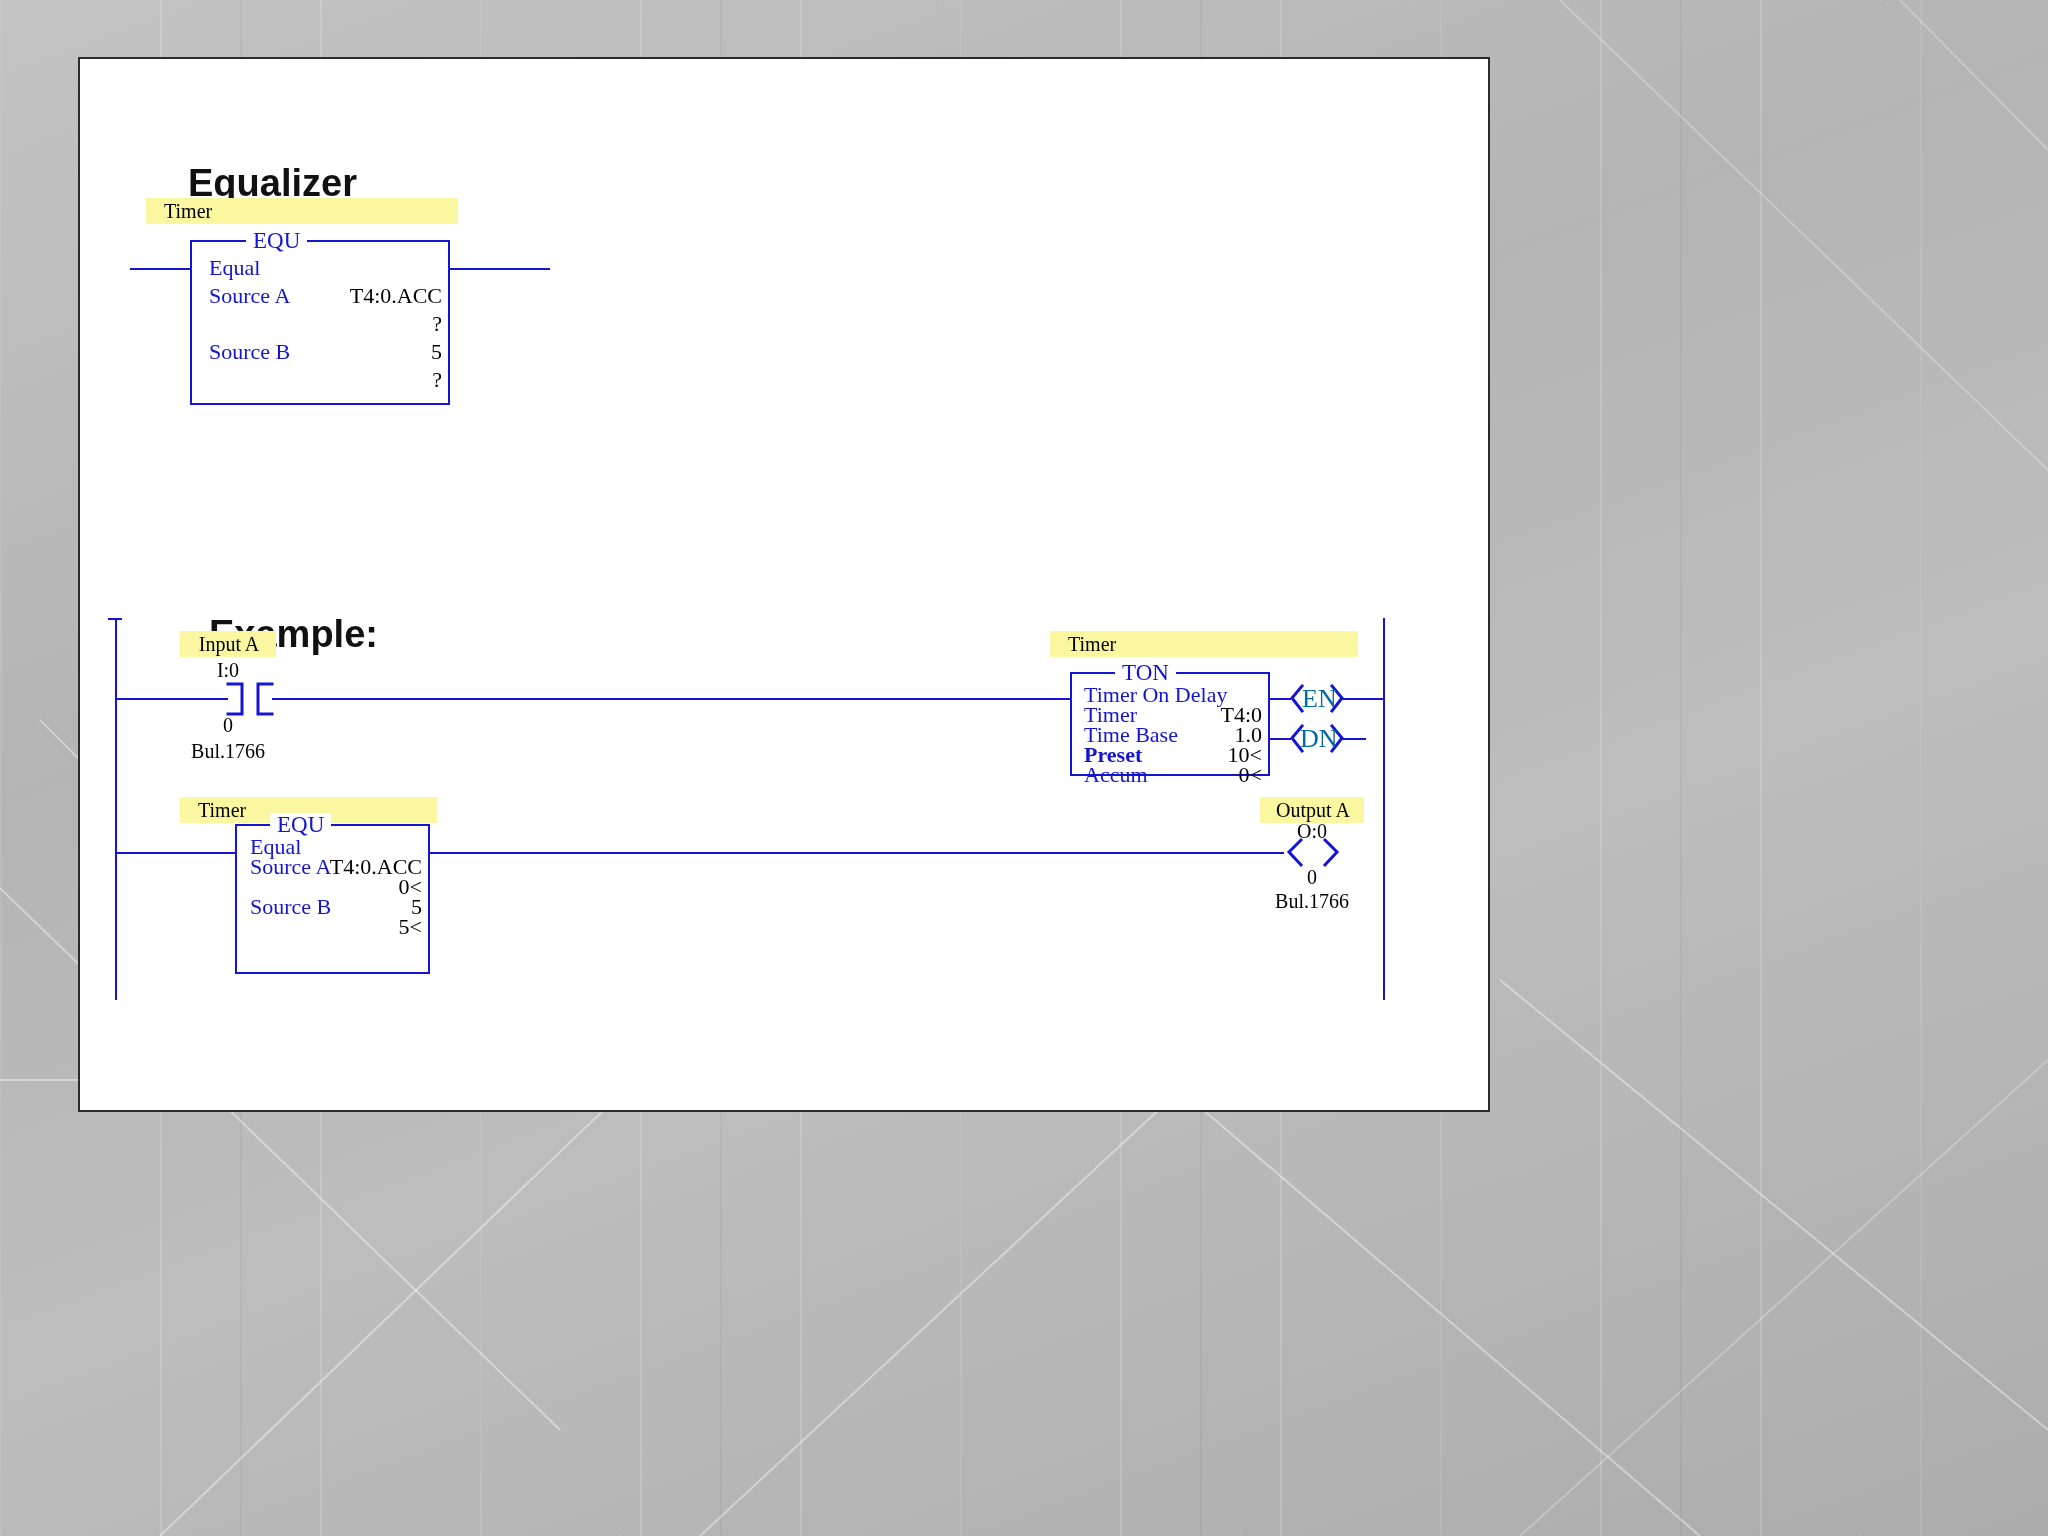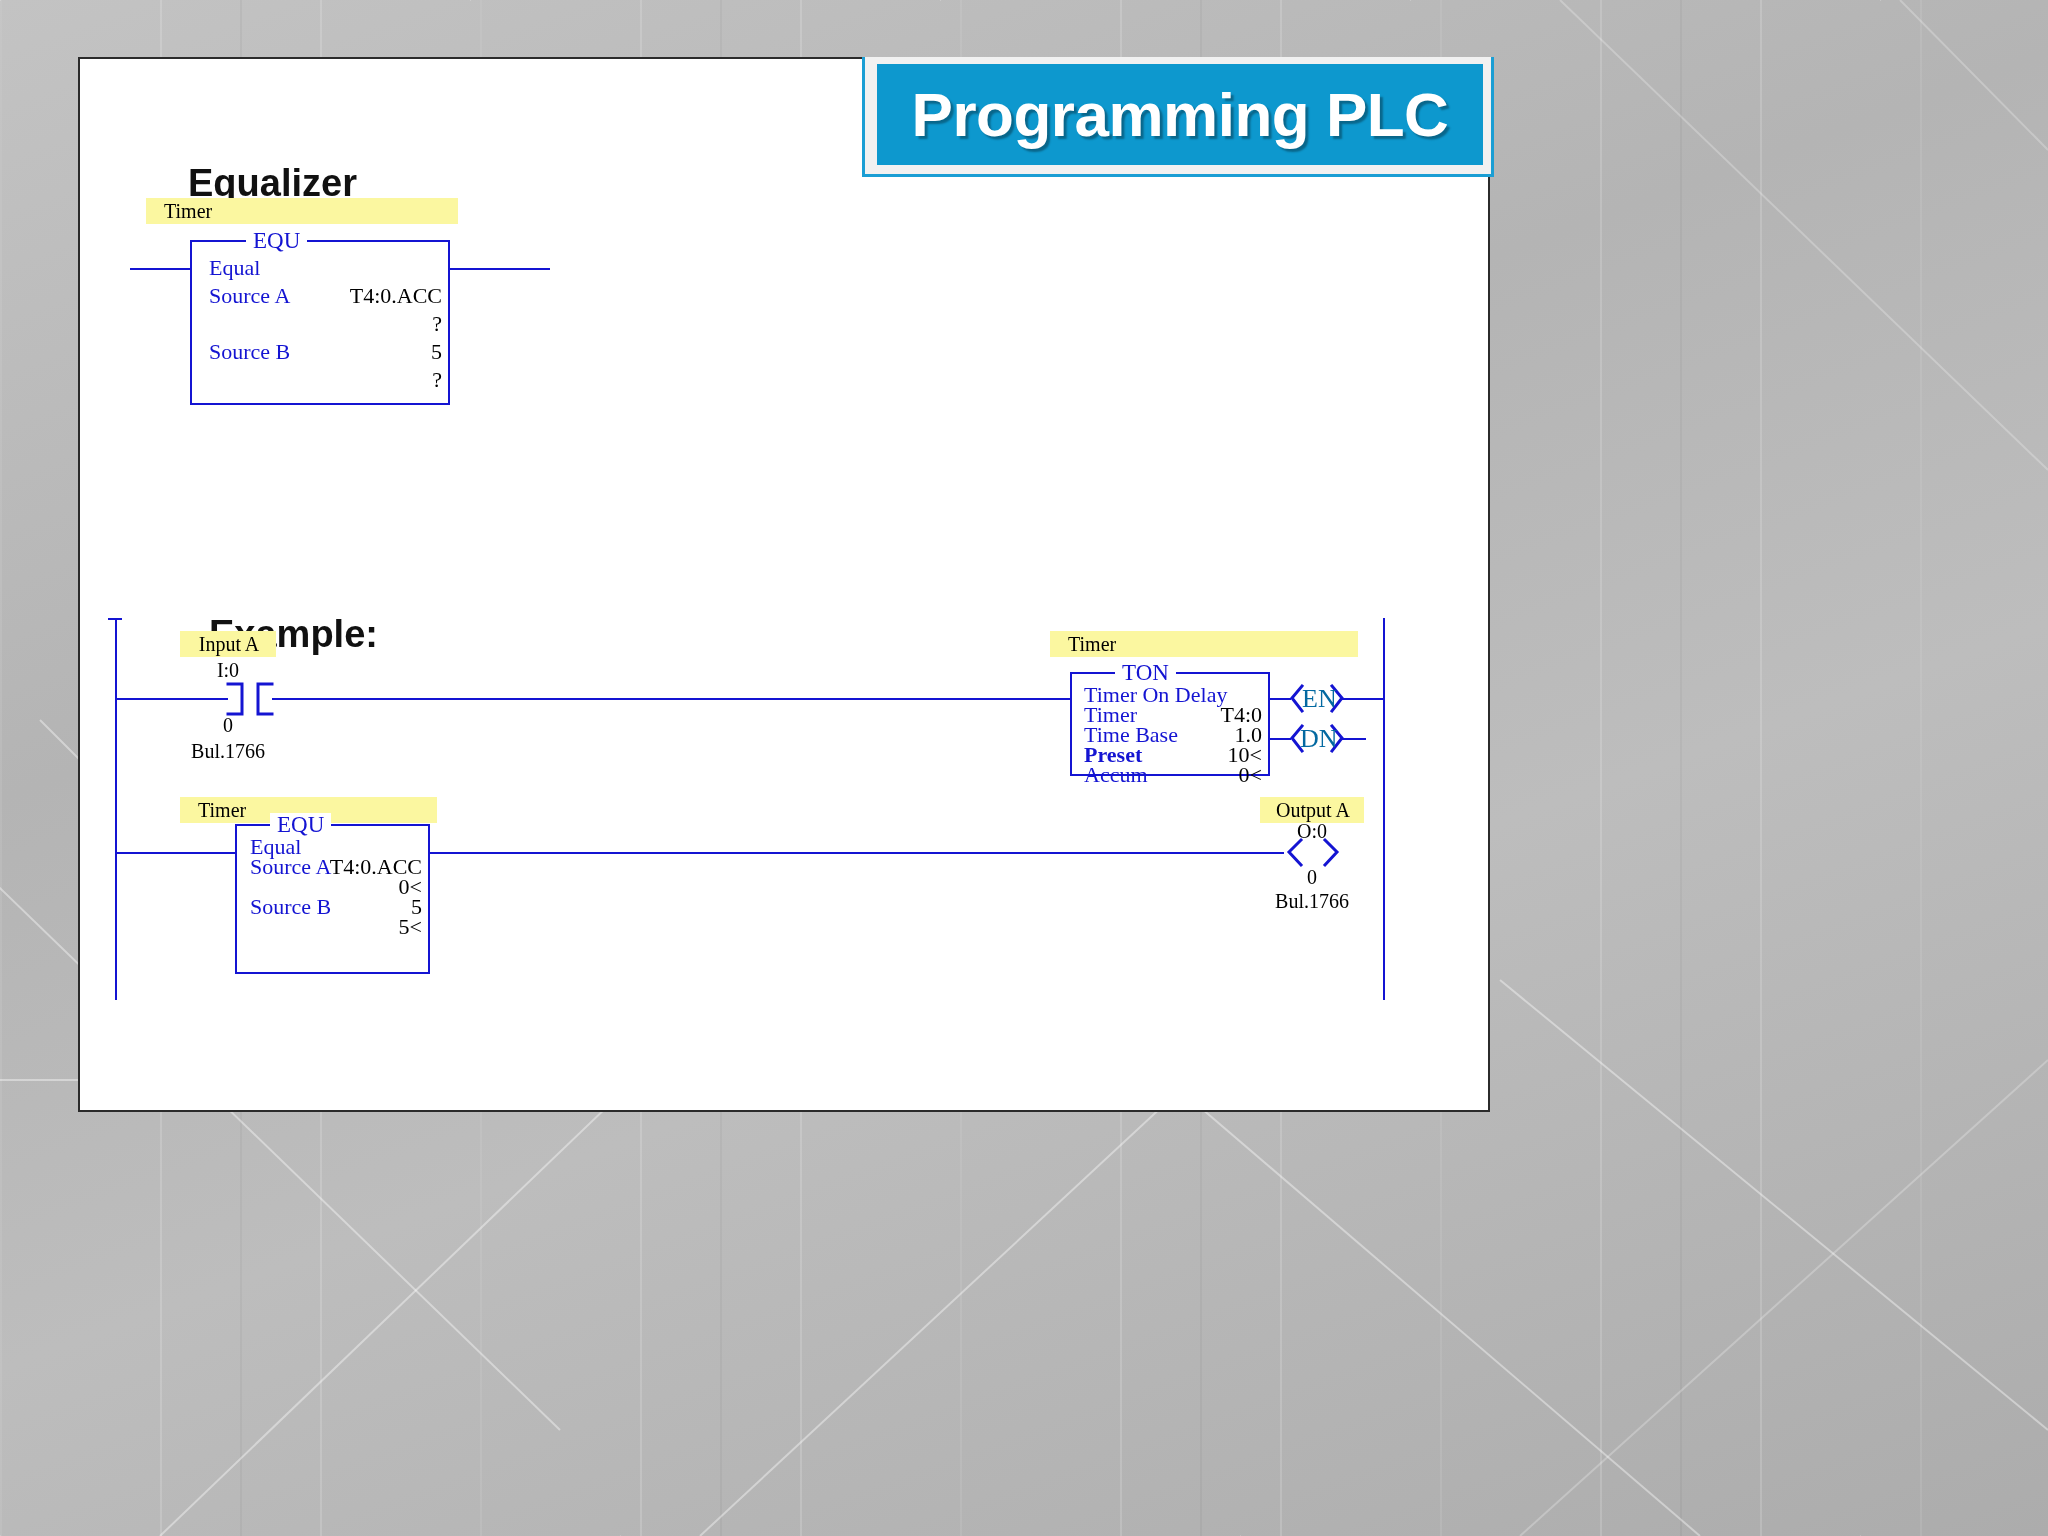--- a/index.html
+++ b/index.html
@@ -178,25 +178,20 @@
     <g stroke="#ffffff" stroke-opacity="0.25" fill="none" stroke-width="2">
       <path d="M 1560 0 L 2048 470"></path>
       <path d="M 1900 0 L 2048 150"></path>
       <path d="M 1520 1536 L 2048 1060"></path>
     </g>
   </svg>
 </div>
 
 <div id="slide-page">
 
-  <div id="title-banner">
-    <div id="title-inner">
-      <span id="title-text">Programming PLC</span>
-    </div>
-  </div>
 
   <div class="page-heading" id="heading-equalizer">Equalizer</div>
   <div class="page-heading" id="heading-example">Example:</div>
 
   <div class="plc" id="equ-demo" style="left:0px; top:0px; width:100%; height:400px;">
 
     <div class="tag-label" style="left:66px; top:139px; width:312px; height:26px;">Timer</div>
 
     <div class="blu-line h-line" style="left:50px; top:209px; width:60px;"></div>
 

